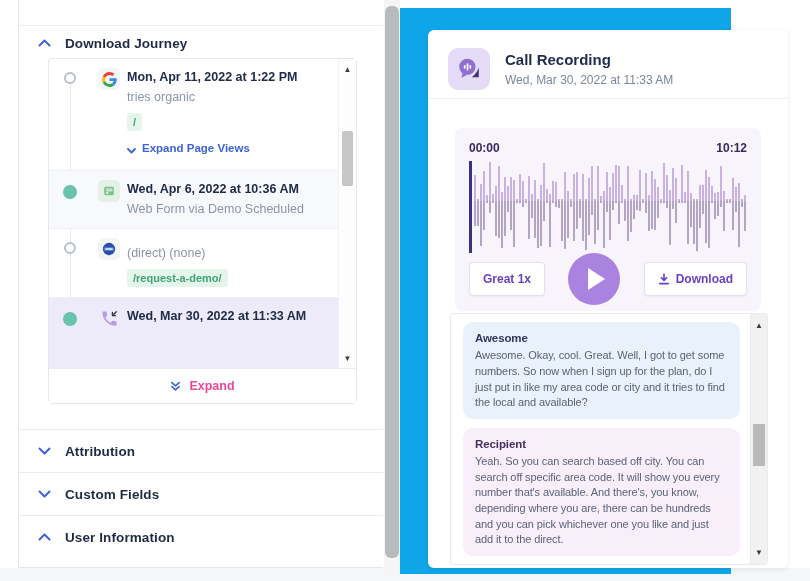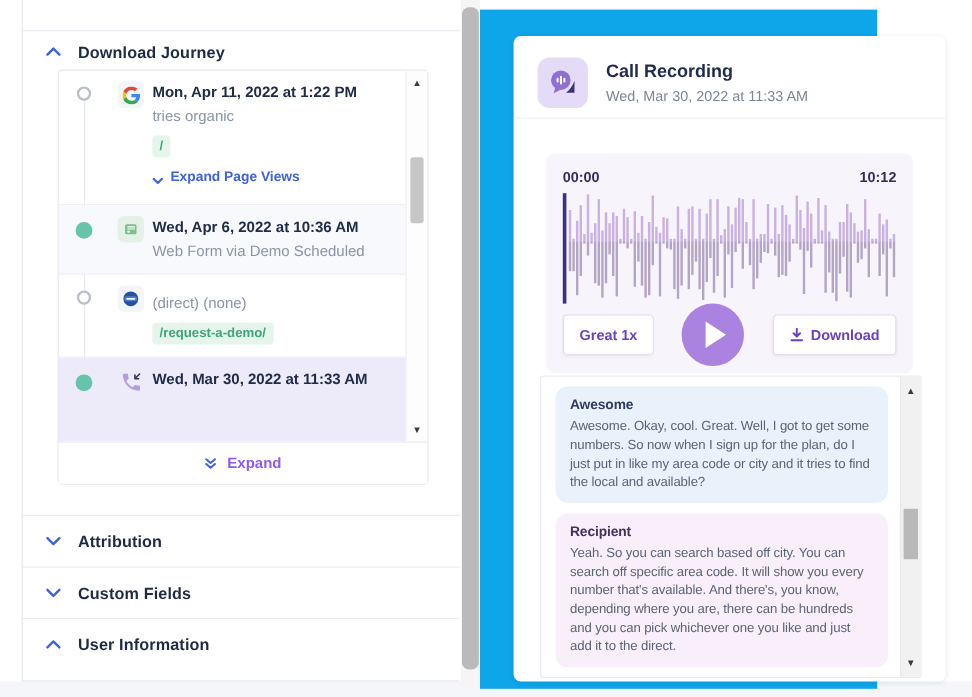--- a/index.html
+++ b/index.html
@@ -36,21 +36,21 @@
     display:flex;align-items:center;justify-content:center;}
   .iconbox.gray{background:#f4f5f8;}
   .iconbox.green{background:#e3f1e6;}
   .j-date{font-size:12.5px;font-weight:bold;color:#212c49;}
   .j-sub{font-size:12.5px;color:#8b94a7;margin-top:6px;}
   .tag-pill{display:inline-block;margin-top:9px;background:#e5f5ec;color:#3fa477;font-weight:bold;
     font-size:11px;padding:3px 6px;border-radius:3px;}
   .pv-link{display:flex;align-items:flex-end;gap:6px;margin-top:11px;color:#3f63dd;
     font-weight:bold;font-size:11.5px;cursor:pointer;}
   .expand-footer{position:absolute;left:0;right:0;bottom:0;height:34px;border-top:1px solid #e9ebf0;
-    display:flex;align-items:center;justify-content:center;gap:8px;color:#8b5cf6;font-weight:bold;
+    display:flex;align-items:center;justify-content:center;gap:8px;color:#ec4899;font-weight:bold;
     font-size:12.5px;cursor:pointer;background:#fff;}
   
   .j-scroll{position:absolute;right:0;top:0;bottom:34px;width:17px;background:#fdfdfd;
     border-left:1px solid #f0f1f4;}
   .j-scroll .arr{position:absolute;left:0;right:0;text-align:center;font-size:8px;color:#3c3c3c;cursor:pointer;}
   .j-scroll .arr.up{top:6px;} .j-scroll .arr.down{bottom:6px;}
   .j-thumb{position:absolute;left:3px;right:3px;top:72px;height:55px;background:#c6c6c6;border-radius:2px;cursor:pointer;}
   
   .main-scroll{position:absolute;left:384px;top:0;width:16px;height:574px;background:#f5f5f5;}
   .main-thumb{position:absolute;left:1px;right:1px;top:6px;height:552px;background:#b9babc;border-radius:6px;cursor:pointer;}

